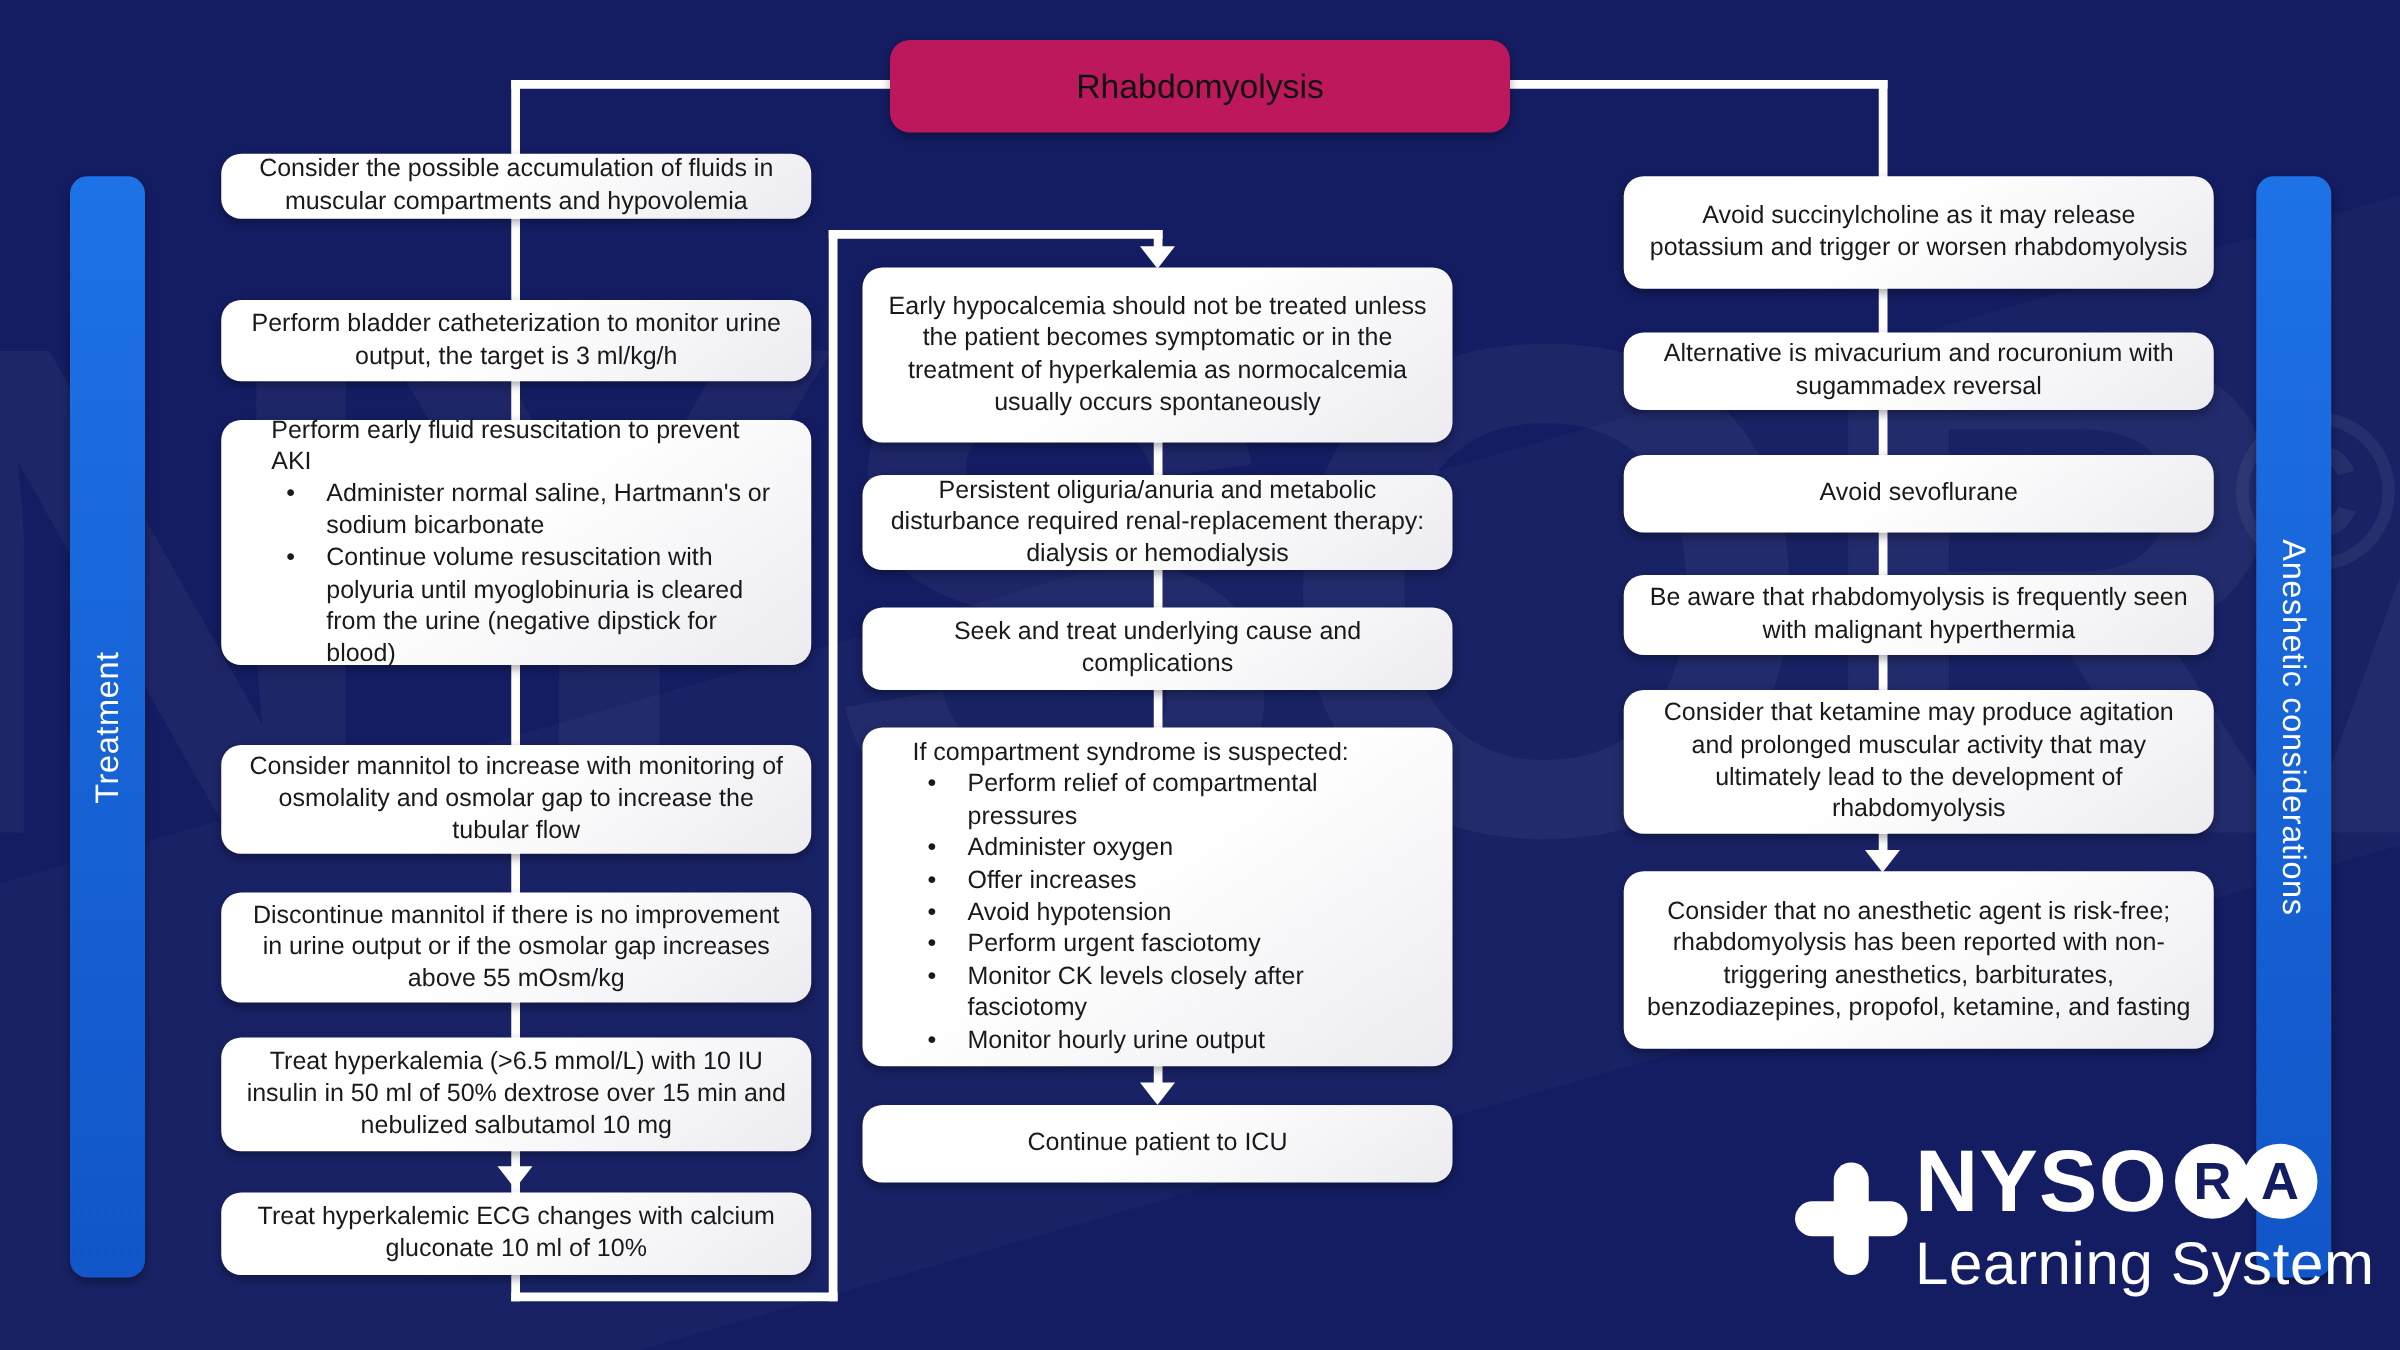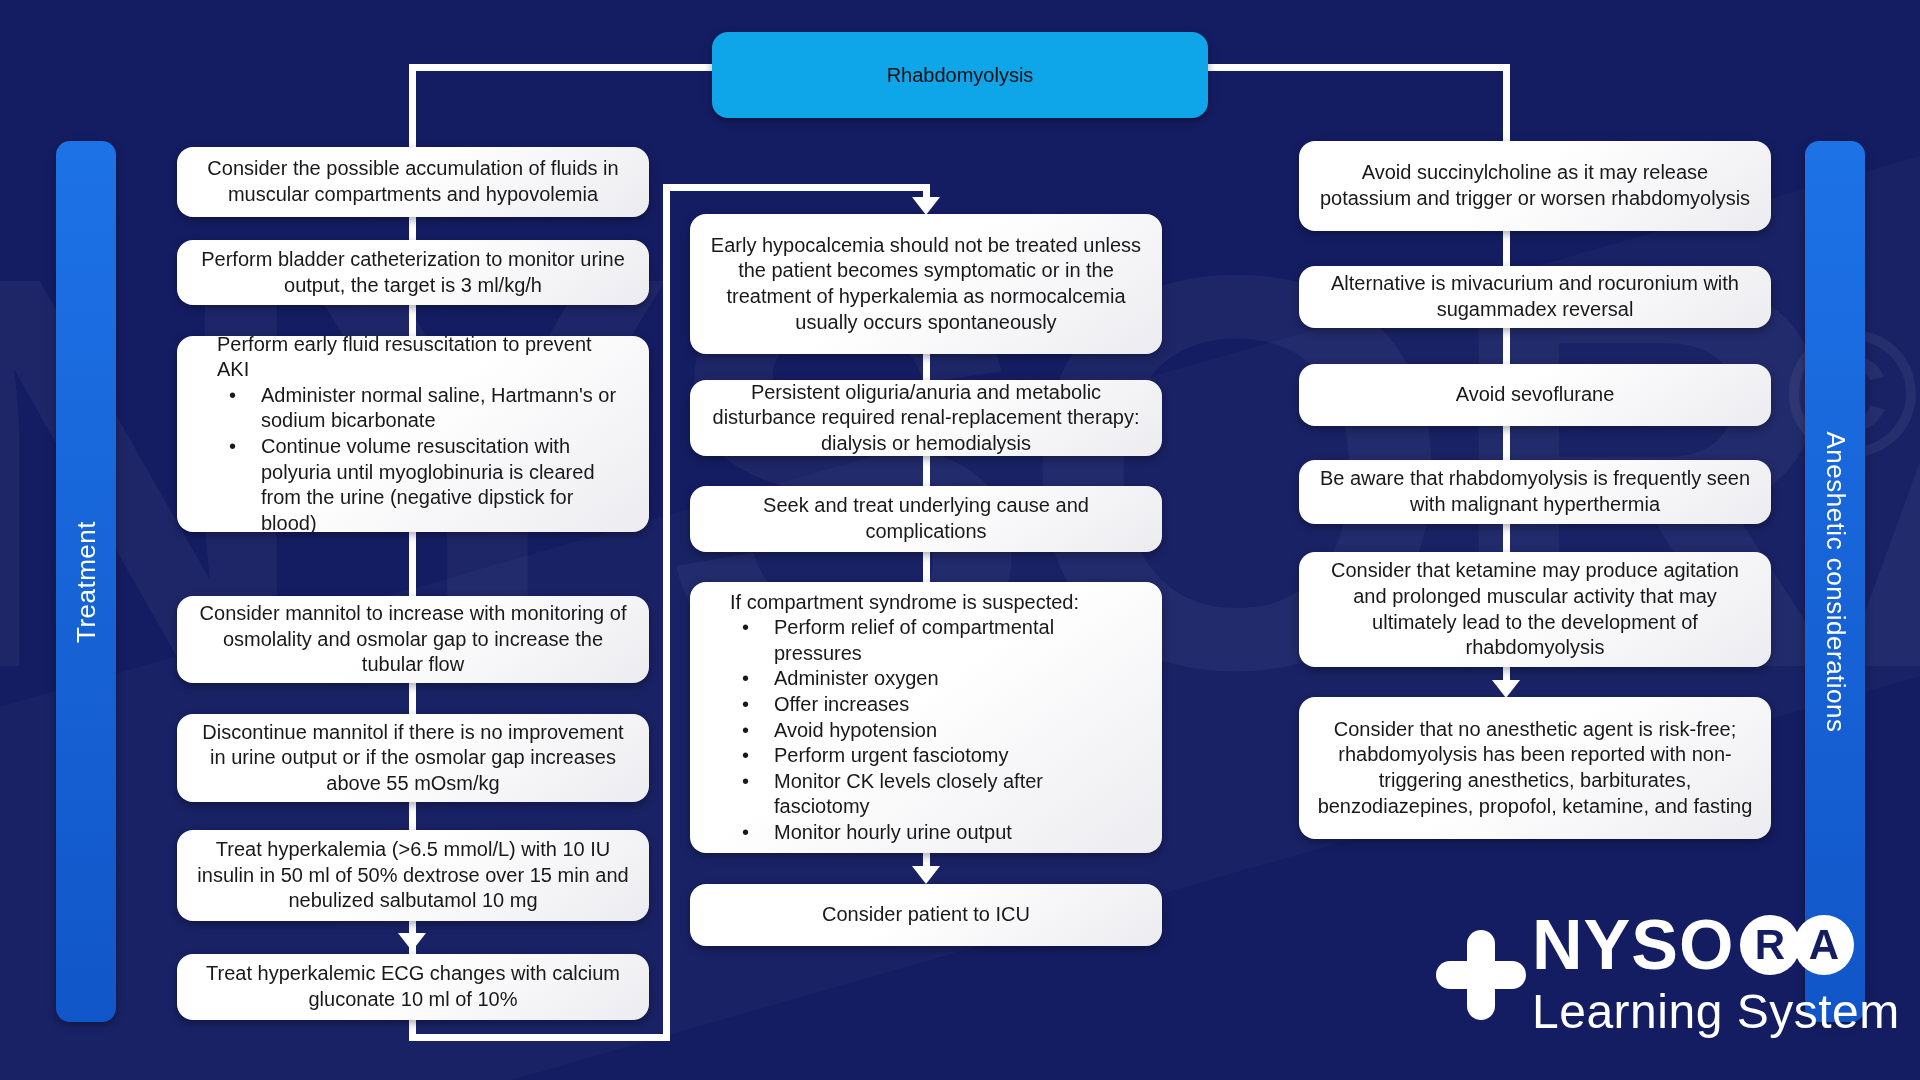--- a/index.html
+++ b/index.html
@@ -31,25 +31,25 @@
   .ar-r6{left:1492px;top:680px;}
   
   .box{position:absolute;z-index:2;background:linear-gradient(145deg,#ffffff 45%,#ececf0 100%);
        border-radius:16px;box-shadow:0 3px 8px rgba(0,0,0,0.35);color:#191919;
        display:flex;flex-direction:column;align-items:center;justify-content:center;
        text-align:center;font-size:20px;line-height:1.28;padding:8px 18px;box-sizing:border-box;}
   .box.bullets{align-items:flex-start;text-align:left;padding-left:40px;padding-right:22px;}
   .box ul{margin:0;padding:0;list-style:none;}
   .box li{position:relative;padding-left:44px;}
   .box li::before{content:"\2022";position:absolute;left:12px;}
-  .title-box{position:absolute;z-index:2;background:#0ea5e9;border-radius:16px;
+  .title-box{position:absolute;z-index:2;background:#be185d;border-radius:16px;
        box-shadow:0 3px 8px rgba(0,0,0,0.35);display:flex;align-items:center;justify-content:center;
-       font-size:20px;font-weight:500;color:#111111;left:712px;top:32px;width:496px;height:86px;}
+       font-size:27px;font-weight:500;color:#111111;left:712px;top:32px;width:496px;height:74px;}
   .tb{left:177px;width:472px;}
-  .tb1{top:147px;height:70px;}  .tb2{top:240px;height:65px;}
+  .tb1{top:123px;height:52px;}  .tb2{top:240px;height:65px;}
   .tb3{top:336px;height:196px;} .tb4{top:596px;height:87px;}
   .tb5{top:714px;height:88px;}  .tb6{top:830px;height:91px;}
   .tb7{top:954px;height:66px;}
   .mb{left:690px;width:472px;}
   .mb1{top:214px;height:140px;} .mb2{top:380px;height:76px;}
   .mb3{top:486px;height:66px;}  .mb4{top:582px;height:271px;}
   .mb5{top:884px;height:62px;}
   .ab{left:1273px;width:472px;margin-left:26px;}
   .ab1{top:141px;height:90px;}  .ab2{top:266px;height:62px;}
   .ab3{top:364px;height:62px;}  .ab4{top:460px;height:64px;}
@@ -127,21 +127,21 @@
     <ul>
       <li>Perform relief of compartmental pressures</li>
       <li>Administer oxygen</li>
       <li>Offer increases</li>
       <li>Avoid hypotension</li>
       <li>Perform urgent fasciotomy</li>
       <li>Monitor CK levels closely after fasciotomy</li>
       <li>Monitor hourly urine output</li>
     </ul>
   </div>
-  <div class="box mb mb5">Consider patient to ICU</div>
+  <div class="box mb mb5">Continue patient to ICU</div>
 
   <div class="box ab ab1">Avoid succinylcholine as it may release potassium and trigger or worsen rhabdomyolysis</div>
   <div class="box ab ab2">Alternative is mivacurium and rocuronium with sugammadex reversal</div>
   <div class="box ab ab3">Avoid sevoflurane</div>
   <div class="box ab ab4">Be aware that rhabdomyolysis is frequently seen with malignant hyperthermia</div>
   <div class="box ab ab5">Consider that ketamine may produce agitation and prolonged muscular activity that may ultimately lead to the development of rhabdomyolysis</div>
   <div class="box ab ab6">Consider that no anesthetic agent is risk-free; rhabdomyolysis has been reported with non-triggering anesthetics, barbiturates, benzodiazepines, propofol, ketamine, and fasting</div>
 
   <div class="logo">
     <div class="logo-plus">

